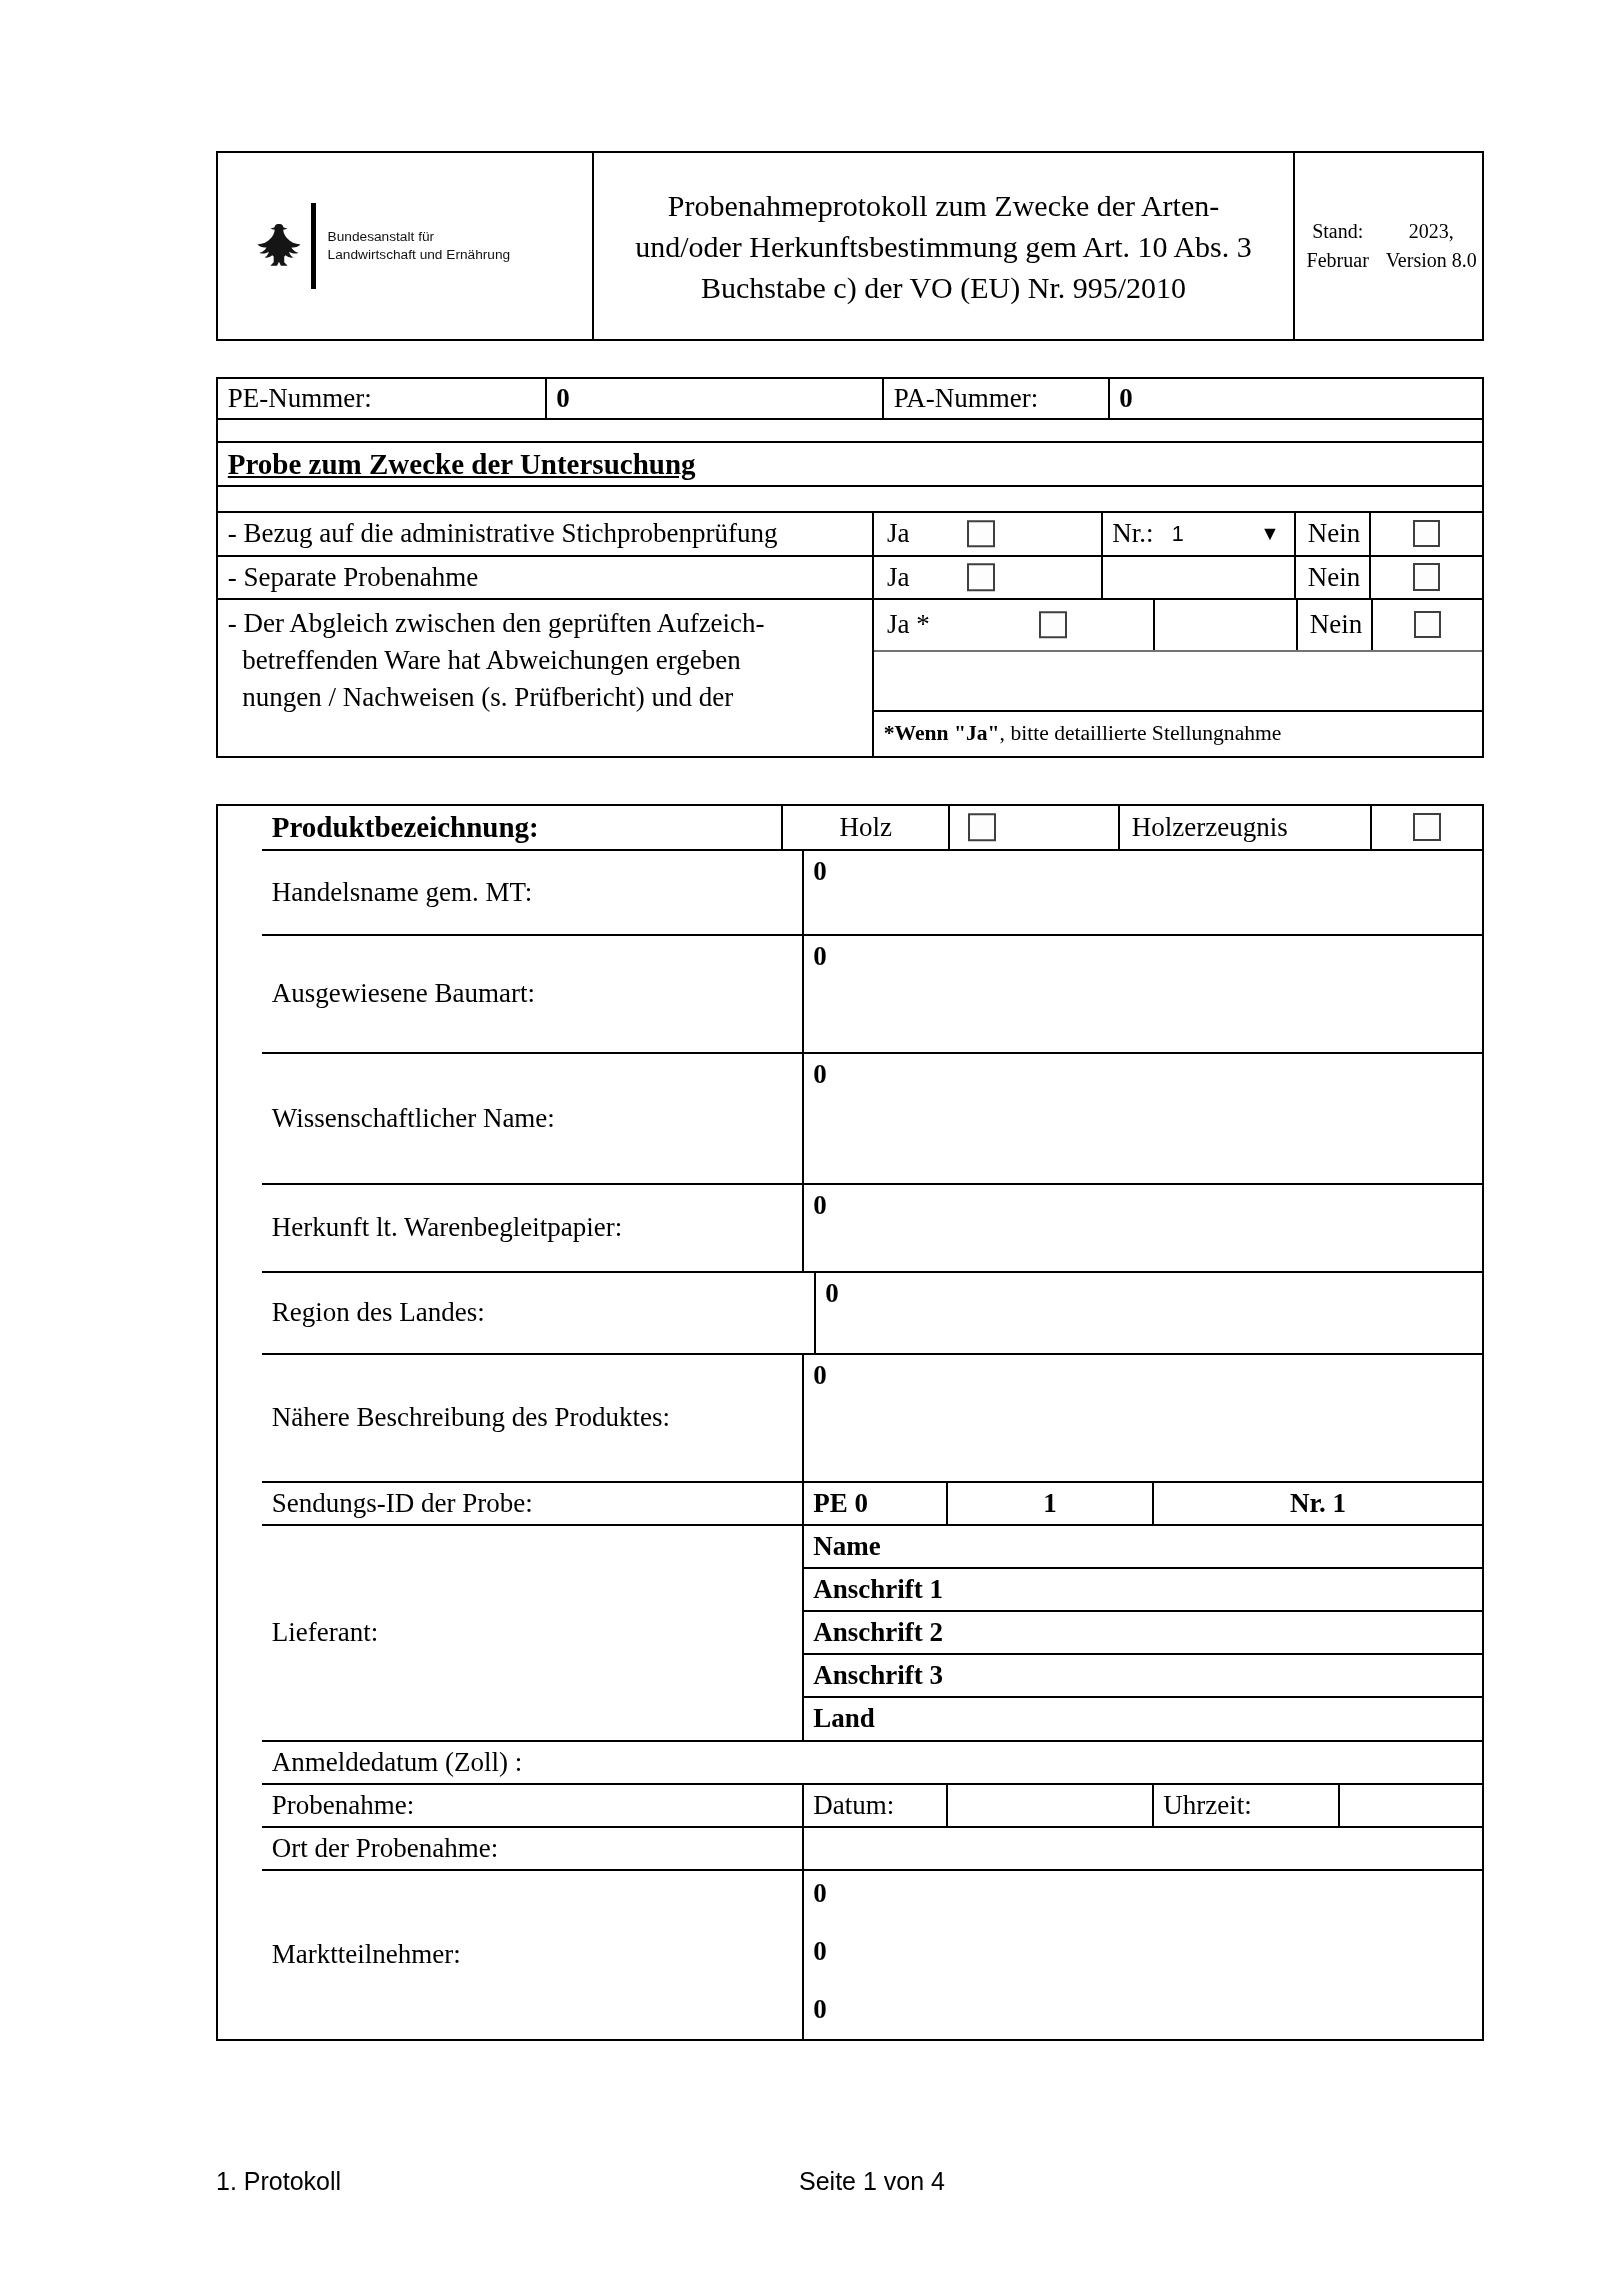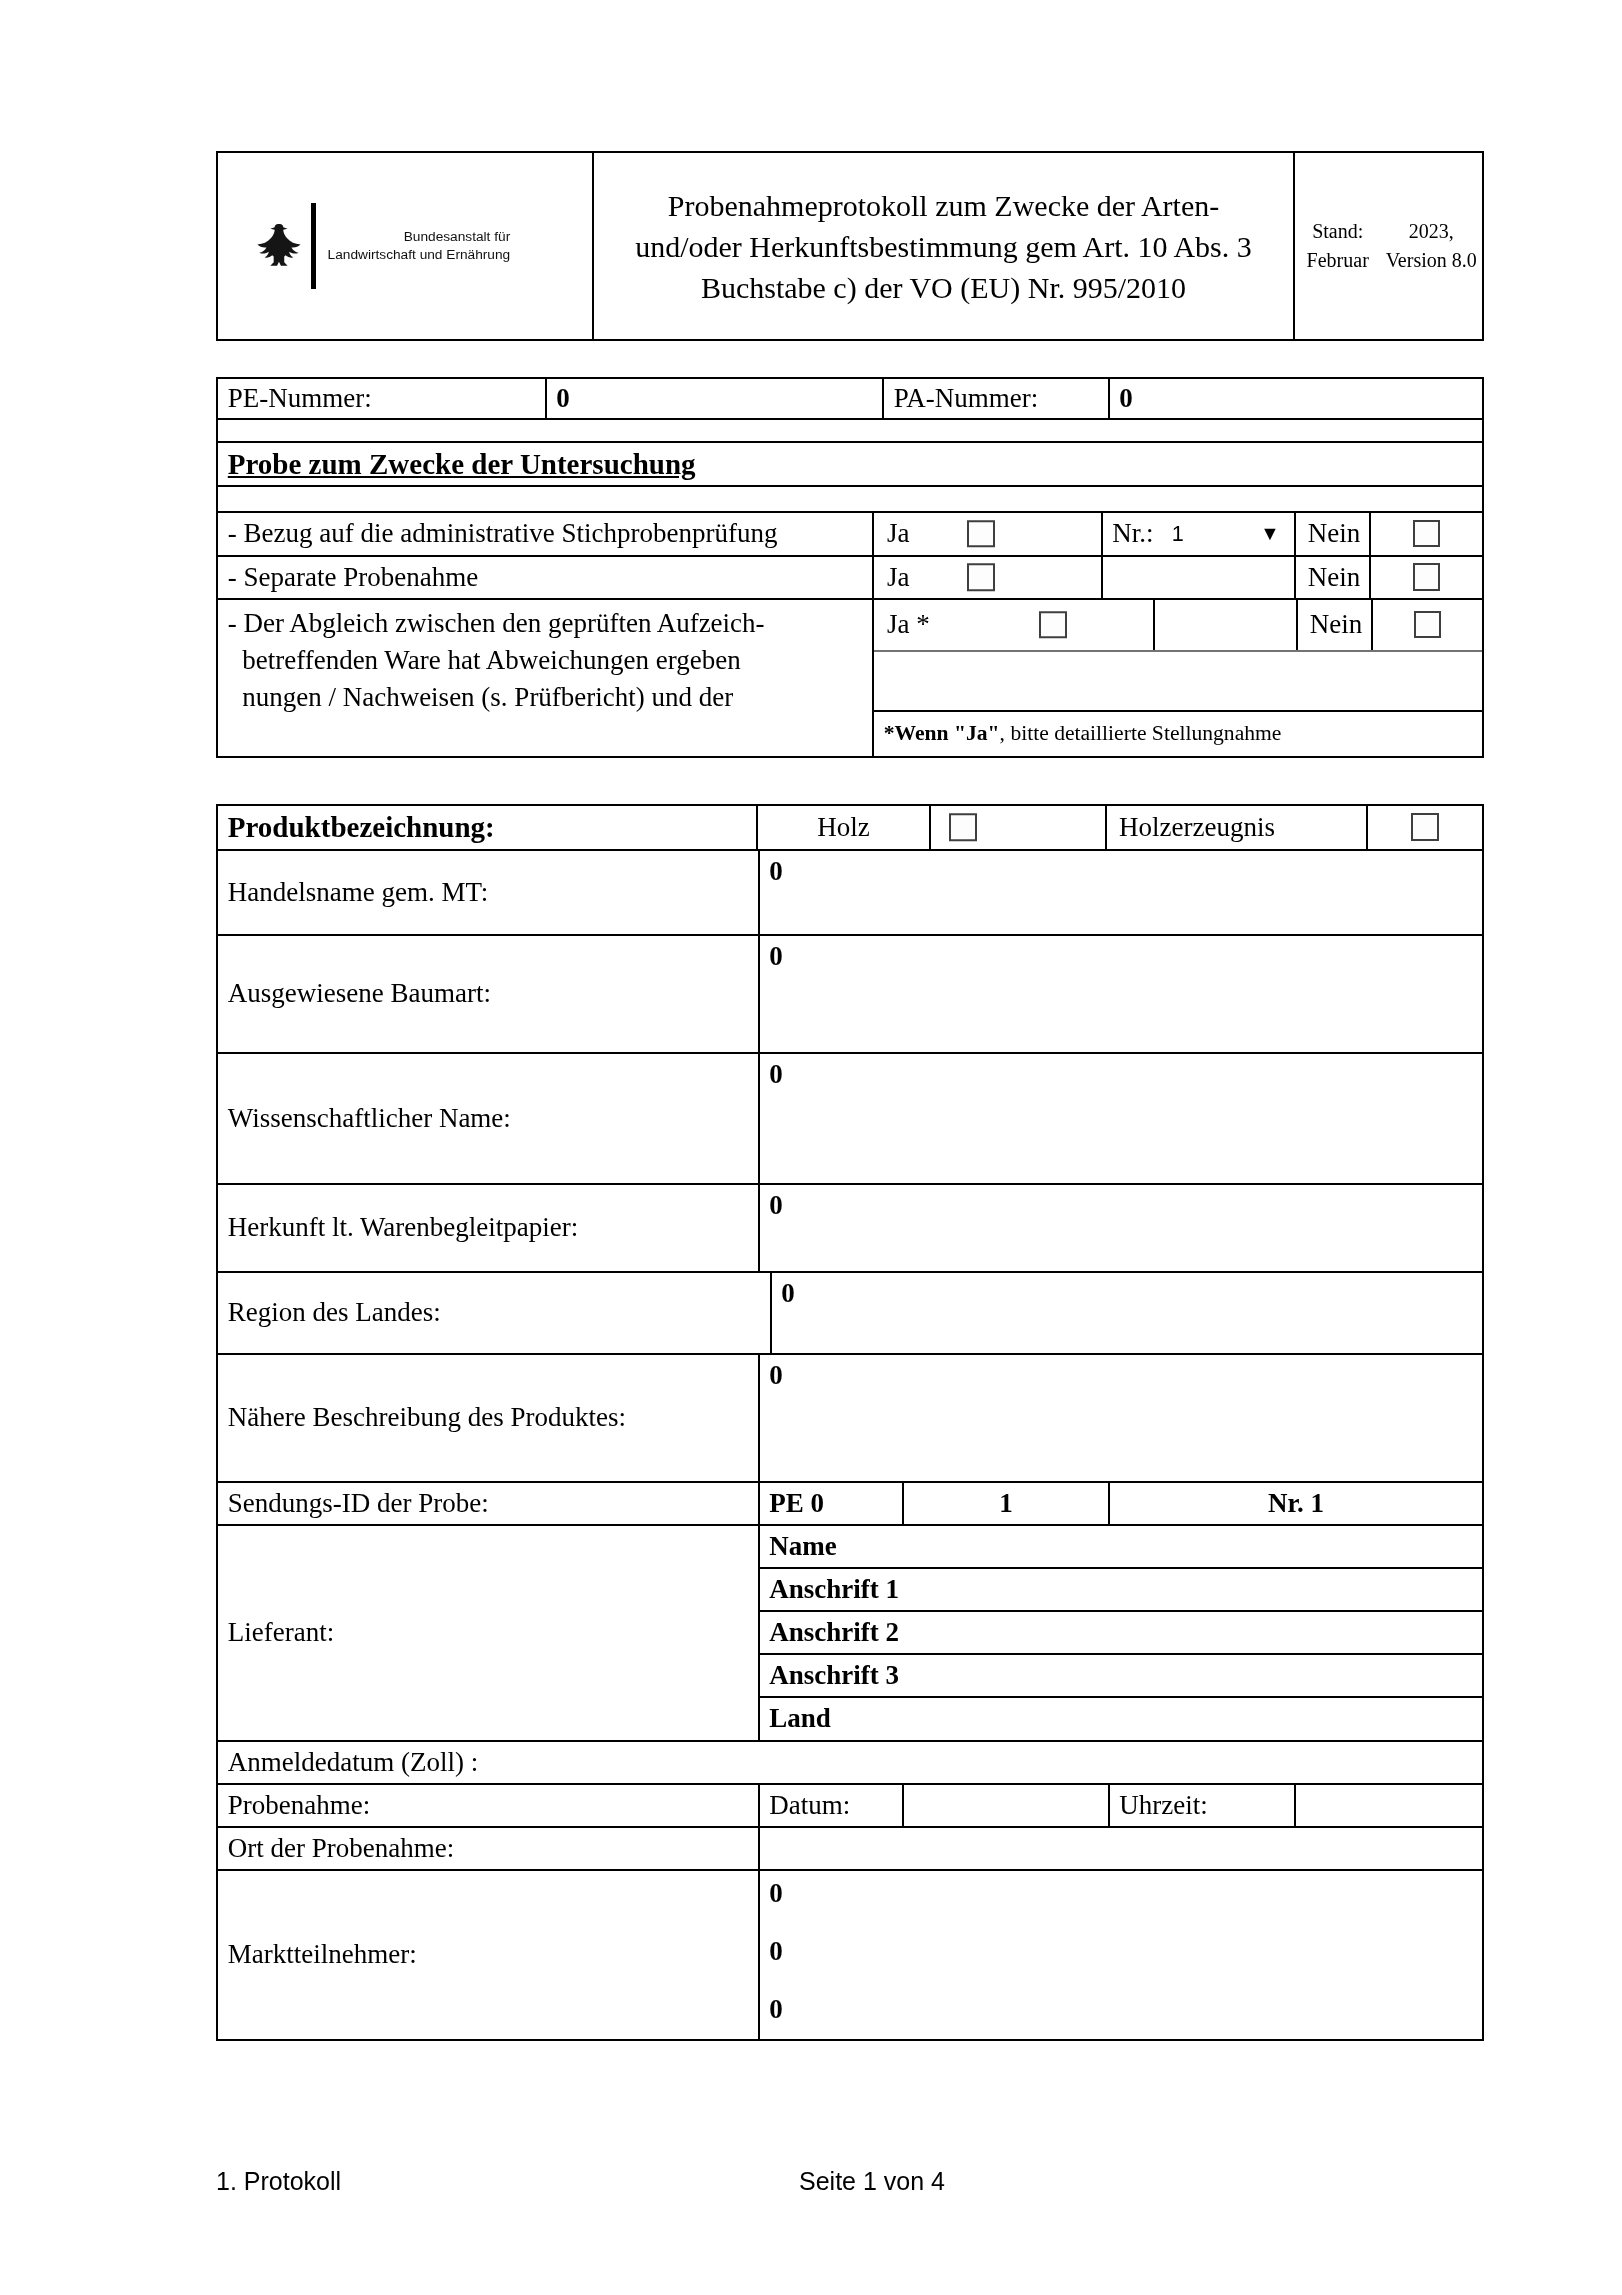--- a/index.html
+++ b/index.html
@@ -9,21 +9,21 @@
   .content { position:absolute; left:216px; top:151px; width:1268px; }
 
   .btable { border:2px solid #000; background:#fff; }
   .row { display:flex; border-top:2px solid #000; position:relative; }
   .row:first-child { border-top:none; }
   .bl { border-left:2px solid #000; }
 
   
   .header-table { display:flex; height:190px; }
   .logo-cell { width:374px; display:flex; align-items:center; padding-left:36px; }
-  .logo-group { display:flex; align-items:center;text-align:right; }
+  .logo-group { display:flex; align-items:center; }
   .logo-bar { width:4.6px; height:86px; background:#000; margin:0 11.8px 0 9.2px; }
   .logo-text { font-family:"Liberation Sans", sans-serif; font-size:13.7px; line-height:18.3px; color:#111; }
   .title-cell { flex:1; display:flex; flex-direction:column; justify-content:center; align-items:center; text-align:center; font-size:30px; line-height:41px; }
   .stand-cell { width:187px; display:flex; flex-direction:row; justify-content:center; align-items:center; text-align:center; font-size:20px; line-height:29px; }
 
   
   .lbl { display:flex; align-items:center; padding-left:9.8px; }
   .val { display:flex; align-items:center; padding-left:9.2px; font-weight:bold; }
   .checkbox { width:27.5px; height:27.5px; border:2px solid #3f3f3f; background:#fdfdfd; display:inline-block; }
 
@@ -50,21 +50,21 @@
   .q3-right { flex:1; display:flex; flex-direction:column; border-left:2px solid #000; }
   .q3-rowA { height:52px; display:flex; border-bottom:2px solid #737373; }
   .q3-ja { width:281px; border-right:2px solid #000; display:flex; align-items:center; padding-left:13px; position:relative; }
   .q3-ja .checkbox { position:absolute; left:165px; top:50%; transform:translateY(-50%); }
   .q3-mid { width:141px; }
   .q3-gap { flex:1; }
   .q3-note { height:46px; border-top:2px solid #000; display:flex; align-items:center; padding-left:9.8px; font-size:21.6px; }
   .q3-note .b { font-weight:bold; }
 
   
-  .t3 { margin-top:46px; }
+  .t3 { margin-top:46px;padding-left:44px; }
   .w825{width:540px;} .w265{width:173px;} .w270{width:177px; position:relative;} .w400{width:262px;} .w178{width:116px;}
   .ph-row { height:43px; }
   .p-heading { display:flex; align-items:center; padding-left:9.8px; font-weight:bold; font-size:29px; }
   .center-cell { display:flex; align-items:center; justify-content:center; }
   .holz-box .checkbox { position:absolute; left:18.3px; top:50%; transform:translateY(-50%); }
   .p-val { flex:1; border-left:2px solid #000; font-weight:bold; padding:5.2px 0 0 9.2px; }
   .pr-1{height:85px;} .pr-2{height:118px;} .pr-3{height:131px;} .pr-4{height:88px;} .pr-5{height:82px;gap:12px;} .pr-6{height:128px;}
   .pr-send{height:43px;} .w220{width:144px;} .w315{width:206px;} .w285{width:186px;}
   .bold{font-weight:bold;}
   .pr-lief{height:216px;}

